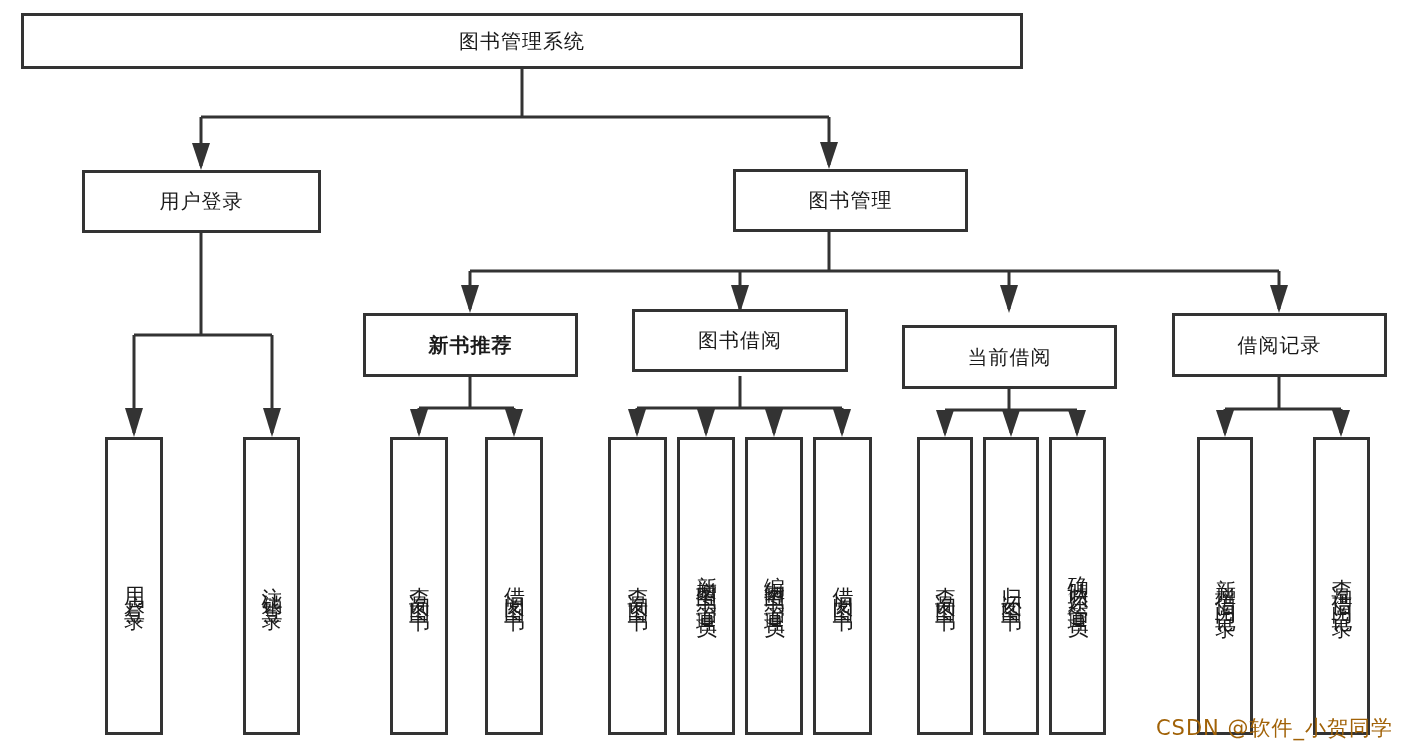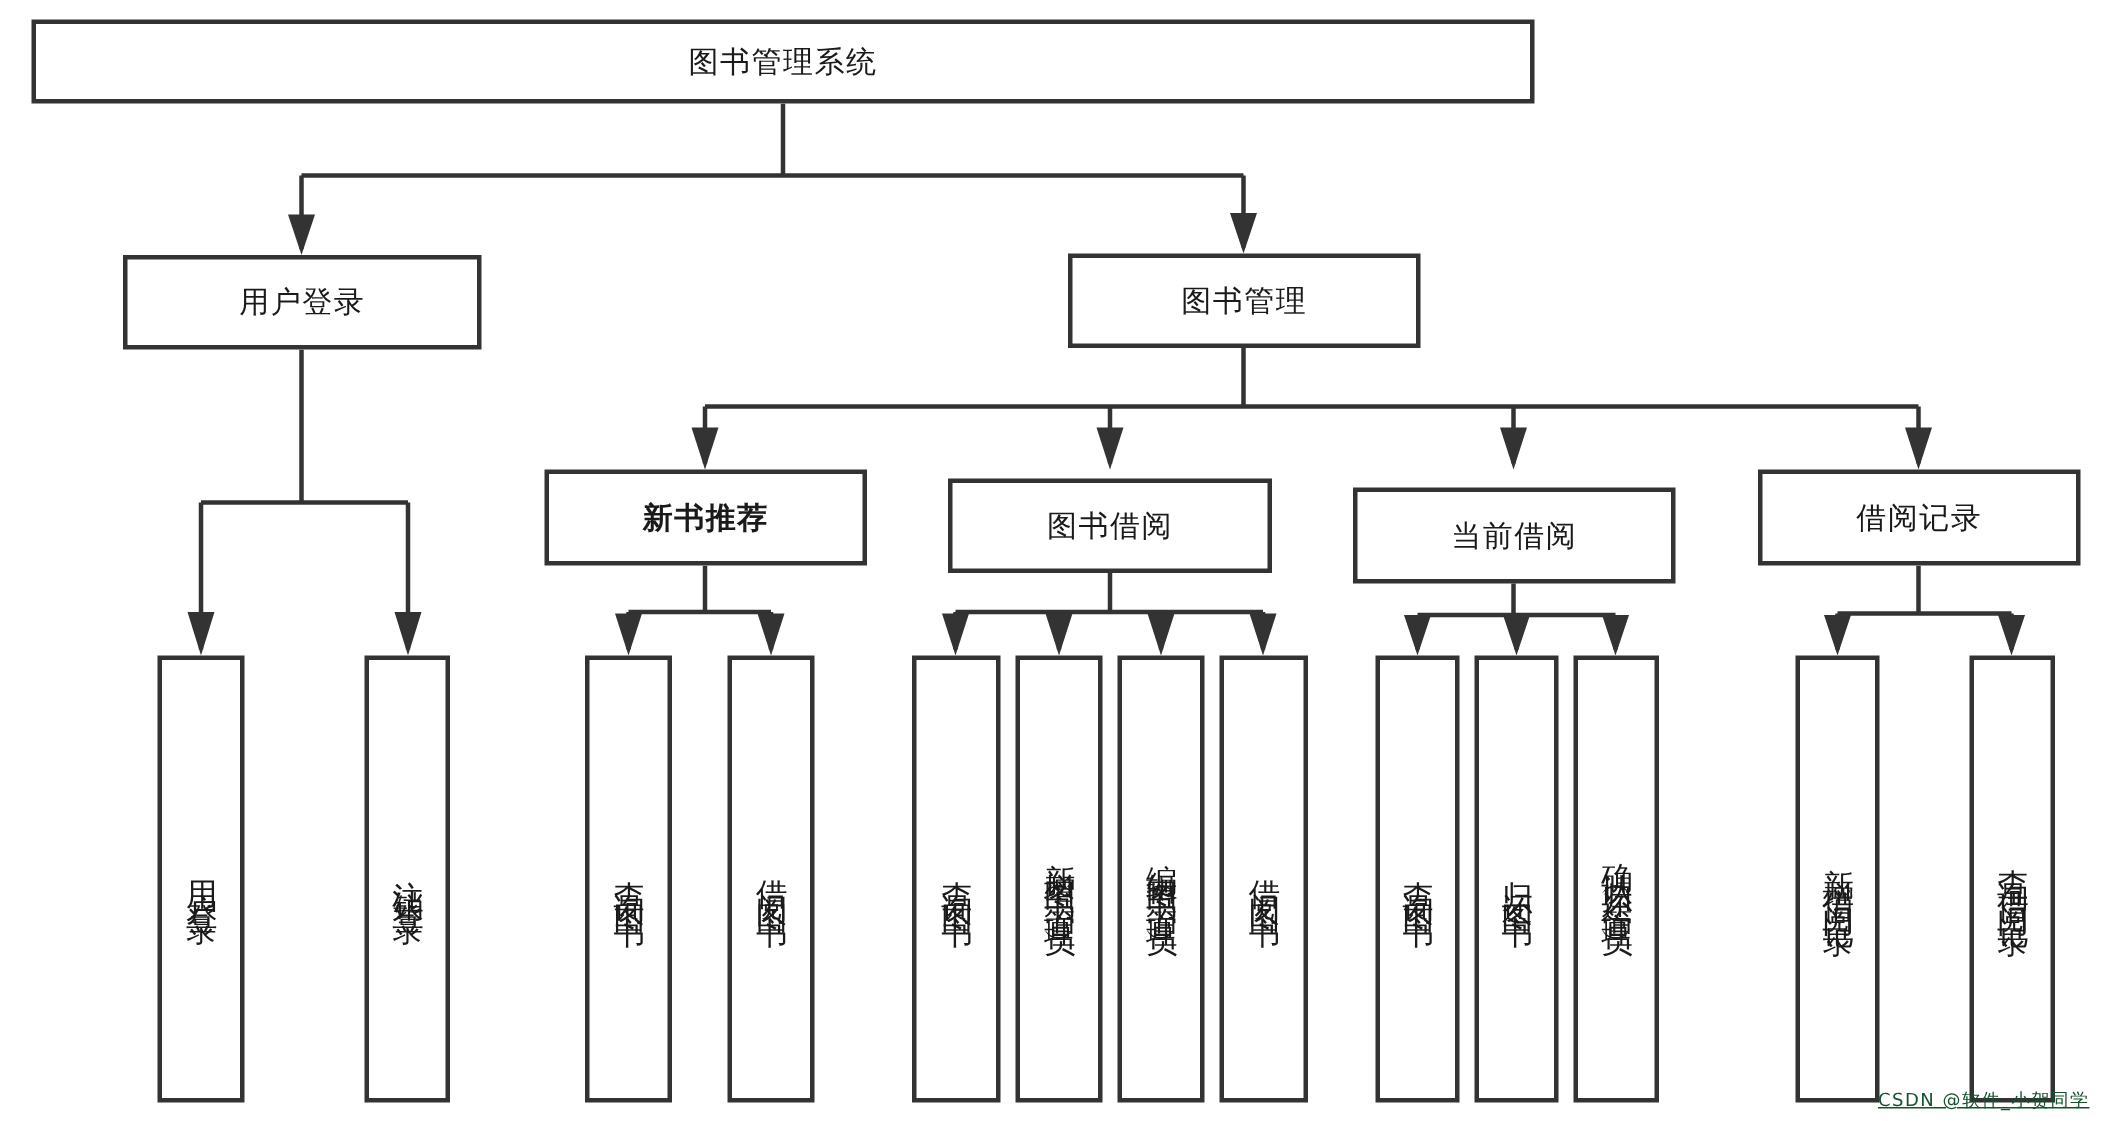--- a/index.html
+++ b/index.html
@@ -33,25 +33,24 @@
     writing-mode:vertical-rl;
     text-orientation:mixed;
     font-size:21px;
     letter-spacing:8px;
     line-height:1;
     color:#1a1a1a;
   }
   .watermark{
     position:absolute;
     right:12px;bottom:5px;
-    font-size:12px;
-    color:#14532d;
+    font-size:21px;
+    color:#a16207;
     letter-spacing:1px;
     white-space:nowrap;
-    text-decoration:underline;
   }
 </style>
 </head>
 <body>
 
 <div id="canvas">
 
   <svg id="wires" viewBox="0 0 1405 747" xmlns="http://www.w3.org/2000/svg">
     <g stroke="#333333" stroke-width="3" fill="none">
 
@@ -125,28 +124,28 @@
     </g>
   </svg>
 
   <div class="box" style="left:21px;top:13px;width:1002px;height:56px;">
     <span>图书管理系统</span>
   </div>
 
   <div class="box" style="left:82px;top:170px;width:239px;height:63px;">
     <span>用户登录</span>
   </div>
-  <div class="box" style="left:712px;top:169px;width:235px;height:63px;">
+  <div class="box" style="left:733px;top:169px;width:235px;height:63px;">
     <span>图书管理</span>
   </div>
 
   <div class="box" style="left:363px;top:313px;width:215px;height:64px;font-weight:bold;">
     <span>新书推荐</span>
   </div>
-  <div class="box" style="left:632px;top:319px;width:216px;height:63px;justify-content:center;">
+  <div class="box" style="left:632px;top:309px;width:216px;height:63px;justify-content:center;">
     <span>图书借阅</span>
   </div>
   <div class="box" style="left:902px;top:313px;width:215px;height:64px;margin-top:12px;">
     <span>当前借阅</span>
   </div>
   <div class="box" style="left:1172px;top:313px;width:215px;height:64px;">
     <span>借阅记录</span>
   </div>
 
   <div class="vbox" style="left:105px;top:437px;width:58px;height:298px;">

